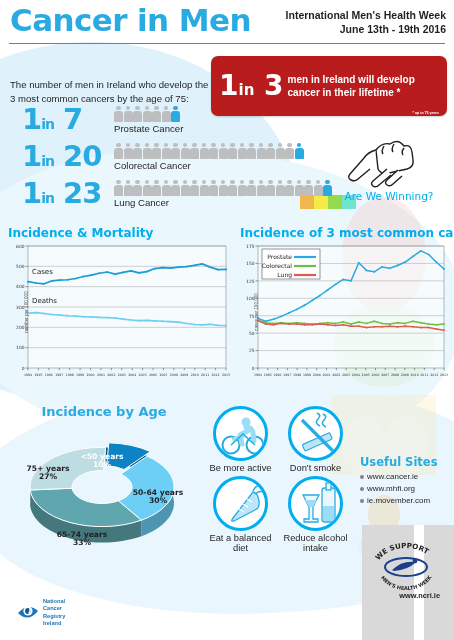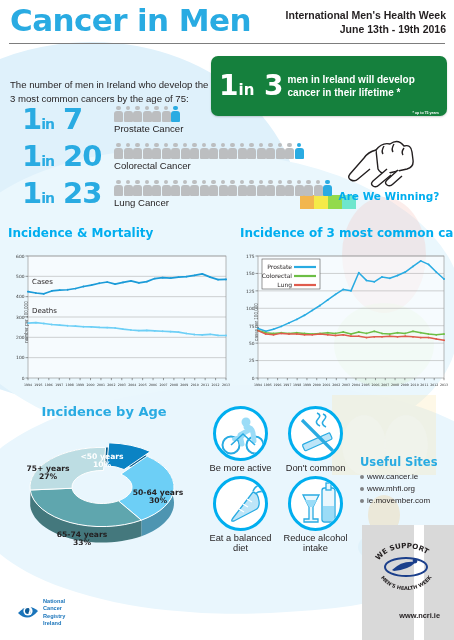--- a/index.html
+++ b/index.html
@@ -47,21 +47,21 @@
 
   
   .intro {
     position:absolute; left:10px; top:52px; width:200px; z-index:3;
     font-size:9.6px; line-height:1.45; color:#231f20;margin-top:26px;
   }
 
   
   .callout {
     position:absolute; left:211px; top:56px; width:236px; height:60px;
-    background:#15803d; border-radius:7px; z-index:3; color:#fff;
+    background:#b91c1c; border-radius:7px; z-index:3; color:#fff;
     display:flex; align-items:center; padding:0 8px;
     box-shadow:0 1px 2px rgba(0,0,0,.18);
   }
   .callout-big { font-family:"DejaVu Sans",sans-serif; font-weight:bold; font-size:28px; line-height:1; white-space:nowrap; }
   .callout-big .sm { font-size:15px; }
   .callout-text { font-size:10px; font-weight:bold; line-height:1.3; margin-left:4px; text-align:left; flex:1; }
   .callout-note { position:absolute; right:8px; bottom:1px; font-size:3.6px; font-weight:bold; }
 
   
   .ratios { position:absolute; left:22px; top:104px; width:300px; z-index:3; }
@@ -74,29 +74,29 @@
   .ratio-num .in { font-size:14px; }
   .ratio-label { position:absolute; left:92px; top:19px; font-size:9.6px; color:#231f20; white-space:nowrap; }
   .people { position:absolute; left:92px; top:1px; height:17px; display:flex; align-items:flex-end; }
   .person { width:9px; height:16px; position:relative; margin-right:0.5px; }
   .person .head { position:absolute; left:2.2px; top:0; width:4.4px; height:4.4px; border-radius:50%; background:#bcbec0; }
   .person .body { position:absolute; left:0; top:5px; width:9px; height:11px; border-radius:3px 3px 1px 1px; background:#bcbec0; }
   .person.hi .head, .person.hi .body { background:#29ABE2; }
 
   
   .fist-block { position:absolute; right:6px; top:140px; width:118px; z-index:3; text-align:center; }
-  .fist-caption { font-family:"DejaVu Sans",sans-serif; font-weight:bold; font-size:10.5px; color:#00AEEF; margin-top:-4px; }
+  .fist-caption { font-family:"DejaVu Sans",sans-serif; font-weight:normal; font-size:10.5px; color:#00AEEF; margin-top:-4px; }
 
   
   .chart-card { position:absolute; z-index:3; }
   .chart1 { left:8px; top:226px; width:222px; height:162px; }
   .chart2 { left:240px; top:226px; width:208px; height:162px; }
   .chart-title {
     font-family:"DejaVu Sans",sans-serif; font-weight:bold; font-size:12px; color:#00AEEF;
-    margin-bottom:12px; white-space:nowrap;
+    margin-bottom:2px; white-space:nowrap;
   }
   .plot-wrap { position:relative; }
   .ylabel {
     position:absolute; left:-2px; top:50%; transform:translateY(-50%) rotate(-90deg);
     transform-origin:center; font-size:4.6px; color:#4d4d4d; white-space:nowrap;
   }
   svg.plot { display:block; }
 
   
   .donut-sec { position:absolute; left:6px; top:404px; width:196px; z-index:3; text-align:center; }
@@ -117,21 +117,21 @@
   .sites-title { font-family:"DejaVu Sans",sans-serif; font-weight:bold; font-size:11.5px; color:#29ABE2; margin-bottom:3px; }
   .site-row { display:flex; align-items:center; font-size:8px; margin-bottom:3px; color:#231f20; }
   .bullet { width:4px; height:4px; border-radius:50%; background:#808285; margin-right:3px; flex:none; }
 
   
   .support { position:absolute; left:368px; top:540px; width:76px; height:50px; z-index:3; }
 
   
   .footer-logo { position:absolute; left:16px; bottom:12px; z-index:3; display:flex; align-items:center; }
   .footer-logo-text { font-size:5.6px; line-height:1.35; color:#1b75bb; font-weight:bold; margin-left:3px; }
-  .footer-url { position:absolute; right:14px; bottom:20px; z-index:3; font-size:7.4px; font-weight:bold; color:#231f20; }
+  .footer-url { position:absolute; right:14px; bottom:40px; z-index:3; font-size:7.4px; font-weight:bold; color:#231f20; }
 
   
   .grey-band { position:absolute; right:0; bottom:0; width:92px; height:115px; background:#d9d9d9; z-index:1; }
   .grey-band-stripe { position:absolute; right:30px; bottom:0; width:10px; height:115px; background:#fff; z-index:2; }
   .rainbow { position:absolute; left:300px; top:195px; width:56px; height:14px; z-index:1; display:flex; opacity:.8;}
   .rainbow i { flex:1; height:100%; display:block; }
 </style>
 </head>
 <body>
 
@@ -754,21 +754,21 @@
 
       <div class="risk-item">
         <div class="risk-circle">
           <svg width="48" height="48" viewBox="0 0 48 48" style="position:absolute;left:3px;top:3px">
             <rect x="8" y="26" width="30" height="7" rx="1.5" fill="#BDE5F8" stroke="#29ABE2" stroke-width="1.2" transform="rotate(-24 24 29)"></rect>
             <path d="M26 14 q-6 -3 -2 -7 q4 -4 -1 -6" stroke="#29ABE2" stroke-width="1.6" fill="none"></path>
             <path d="M32 15 q-6 -3 -2 -7 q4 -4 -1 -6" stroke="#29ABE2" stroke-width="1.6" fill="none"></path>
             <line x1="8" y1="8" x2="40" y2="40" stroke="#29ABE2" stroke-width="3.2"></line>
           </svg>
         </div>
-        <div class="risk-label">Don't common</div>
+        <div class="risk-label">Don't smoke</div>
       </div>
 
       <div class="risk-item">
         <div class="risk-circle">
           <svg width="48" height="48" viewBox="0 0 48 48" style="position:absolute;left:3px;top:3px">
             <path d="M34 10 L14 36 q-3 4 1 3 L36 28 q5 -2 4 -9 q-1 -8 -6 -9 z" fill="#BDE5F8" stroke="#29ABE2" stroke-width="1.3"></path>
             <path d="M34 9 q3 -6 8 -6 M36 12 q5 -4 9 -2" stroke="#29ABE2" stroke-width="1.6" fill="none"></path>
             <path d="M24 22 l5 3 M20 27 l5 3 M28 17 l5 3" stroke="#fff" stroke-width="1.4"></path>
           </svg>
         </div>

